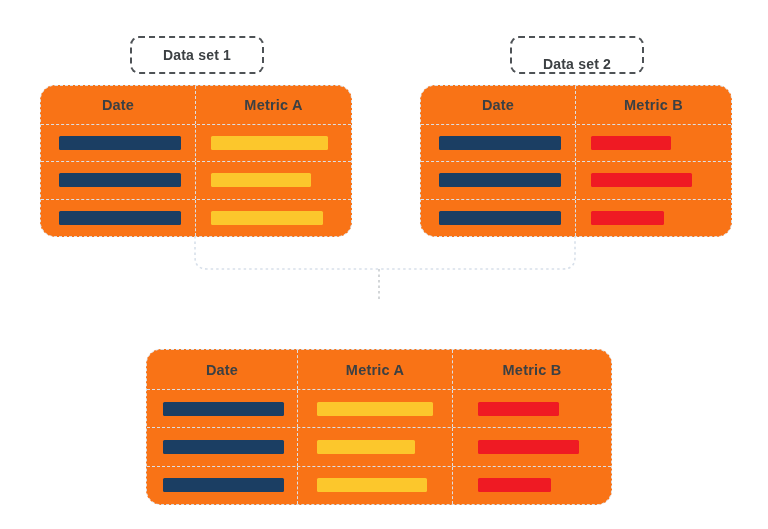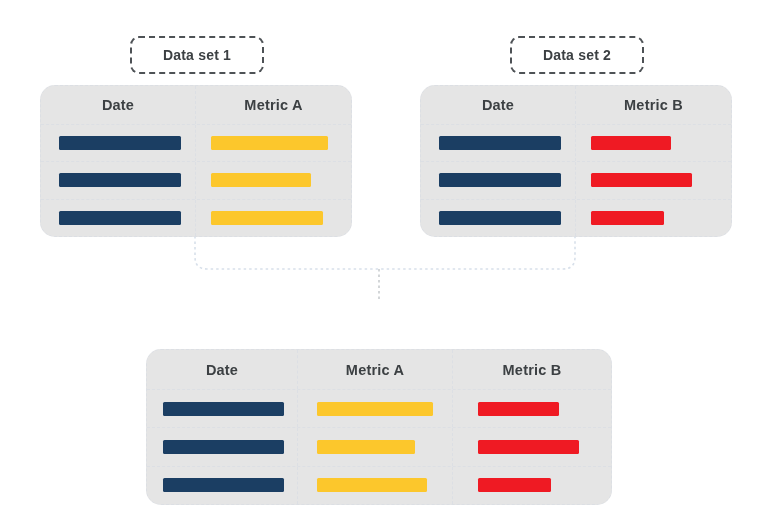--- a/index.html
+++ b/index.html
@@ -12,21 +12,21 @@
   .bracket{fill:none;stroke:var(--connector,#d8e0ea);stroke-width:1.6;stroke-dasharray:2.5 3;}
   .midline{fill:none;stroke:var(--connector-mid,#c9cccf);stroke-width:1.6;stroke-dasharray:2.5 3;}
   .pill{
     position:absolute;background:#fff;
     border:2px dashed var(--pill-border,#4e5256);border-radius:9px;
     display:flex;align-items:center;justify-content:center;
     font-weight:700;font-size:14px;color:var(--heading-text,#3c4043);
     letter-spacing:.2px;
   }
   .dtable{
-    position:absolute;background:#e5e5e5;
+    position:absolute;background:#f97316;
     border:1.5px dashed var(--table-border,#dcdfe4);border-radius:15px;
     display:grid;
   }
   .tr{display:grid;}
   .tr + .tr{border-top:1.5px dashed var(--table-border,#dcdfe4);}
   .cell{display:flex;align-items:center;min-width:0;}
   .cell.vdiv{border-right:1.5px dashed var(--table-border,#dcdfe4);}
   .th{justify-content:center;font-weight:700;font-size:14.5px;color:var(--heading-text,#3c4043);letter-spacing:.2px;}
   .bar{height:14px;border-radius:1.5px;flex:0 0 auto;}
   .bar.date{background:var(--date-bar,#1b3e63);}
@@ -49,21 +49,21 @@
 
   <svg class="connector-svg" viewBox="0 0 768 529">
     <path class="bracket" d="M195 236 L195 257 Q195 269 207 269 L563 269 Q575 269 575 257 L575 236"></path>
     <path class="midline" d="M379 269 L379 300"></path>
   </svg>
 
   <div class="pill" style="left:130px;top:36px;width:130px;height:34px;">
     <span>Data set 1</span>
   </div>
 
-  <div class="pill" style="left:510px;top:36px;width:130px;height:34px;">
+  <div class="pill" style="left:510px;top:36px;width:130px;height:34px;align-items:flex-end;">
     <span>Data set 2</span>
   </div>
 
   <div class="dtable t-top" style="left:40px;top:85px;width:310px;height:150px;">
     <div class="tr">
       <div class="cell th vdiv">Date</div>
       <div class="cell th">Metric A</div>
     </div>
     <div class="tr">
       <div class="cell vdiv body-date">

